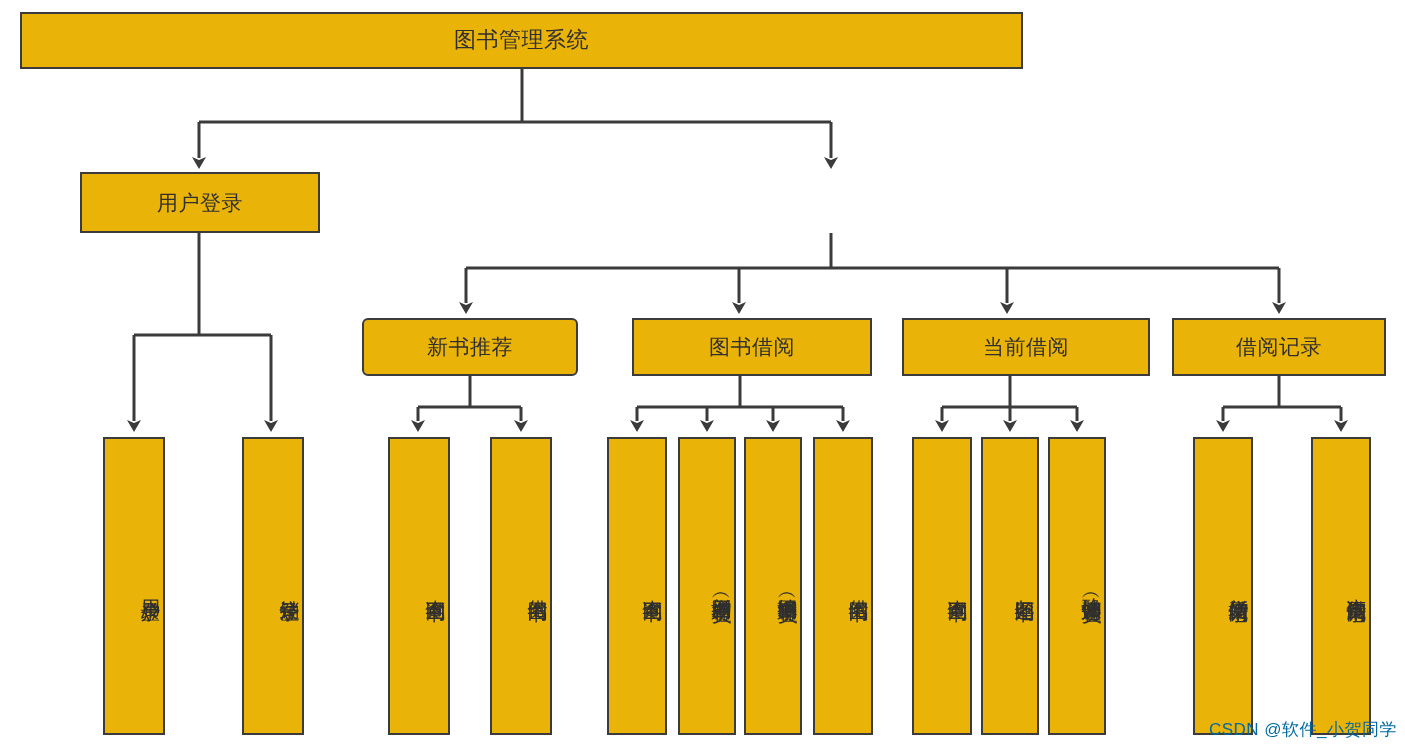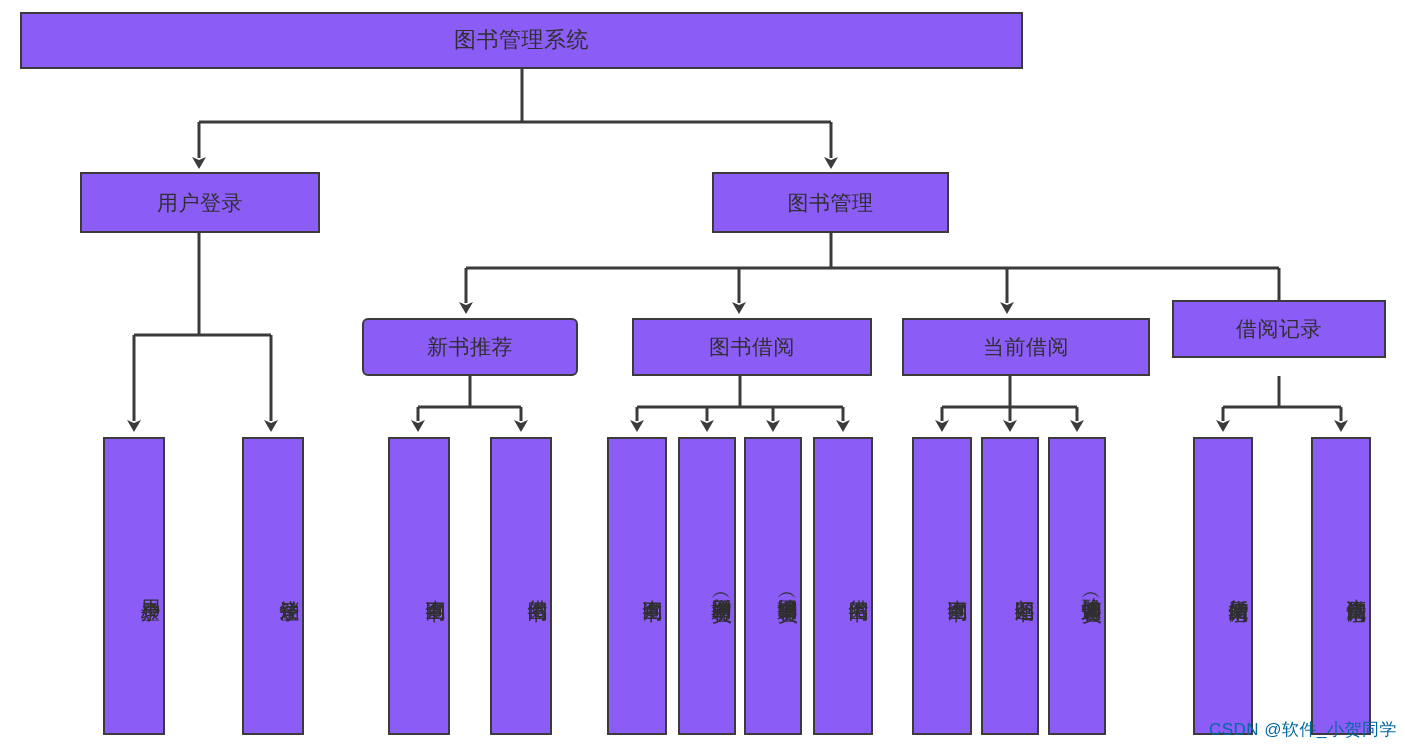--- a/index.html
+++ b/index.html
@@ -9,21 +9,21 @@
     background:#ffffff;
     font-family:"Liberation Sans","DejaVu Sans",sans-serif;
     overflow:hidden;
     position:relative;
   }
   #canvas{position:absolute;left:0;top:0;width:1405px;height:747px;}
   .node{
     position:absolute;
     box-sizing:border-box;
     border:2.5px solid #3b3b3b;
-    background:#8b5cf6;
+    background:#eab308;
     color:#2f2f2f;
     display:flex;
     align-items:center;
     justify-content:center;
     text-align:center;
     line-height:1.22;
   }
   .node.h{
     font-size:21px;
     letter-spacing:0.5px;
@@ -113,37 +113,34 @@
   </svg>
 
   <div class="node h root" style="left:20px;top:12px;width:1003px;height:57px;">
     <span>图书管理系统</span>
   </div>
 
   <div class="node h" style="left:80px;top:172px;width:240px;height:61px;">
     <span>用户登录</span>
   </div>
 
-  <div class="node h" style="left:712px;top:172px;width:237px;height:61px;">
-    <span>图书管理</span>
-  </div>
 
   <div class="node h" style="left:362px;top:318px;width:216px;height:58px;border-radius:6px;">
     <span>新书推荐</span>
   </div>
 
   <div class="node h" style="left:632px;top:318px;width:240px;height:58px;">
     <span>图书借阅</span>
   </div>
 
   <div class="node h" style="left:902px;top:318px;width:248px;height:58px;">
     <span>当前借阅</span>
   </div>
 
-  <div class="node h" style="left:1172px;top:300px;width:214px;height:58px;">
+  <div class="node h" style="left:1172px;top:318px;width:214px;height:58px;">
     <span>借阅记录</span>
   </div>
 
   <div class="node v" style="left:103px;top:437px;width:62px;height:298px;">
     <span class="vlabel">用户登录</span>
   </div>
 
   <div class="node v" style="left:242px;top:437px;width:62px;height:298px;">
     <span class="vlabel">注销登录</span>
   </div>

